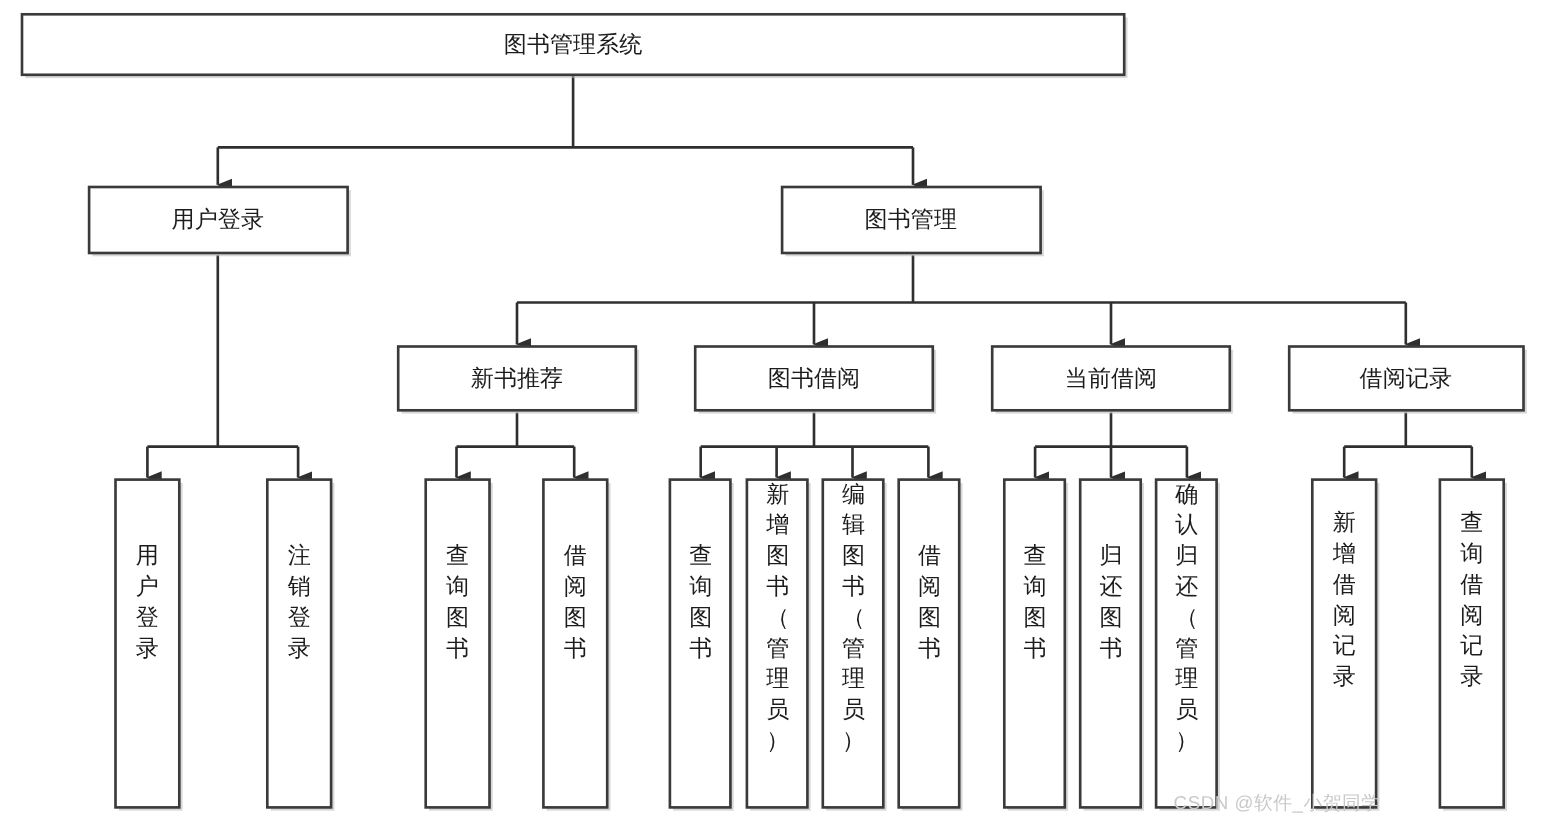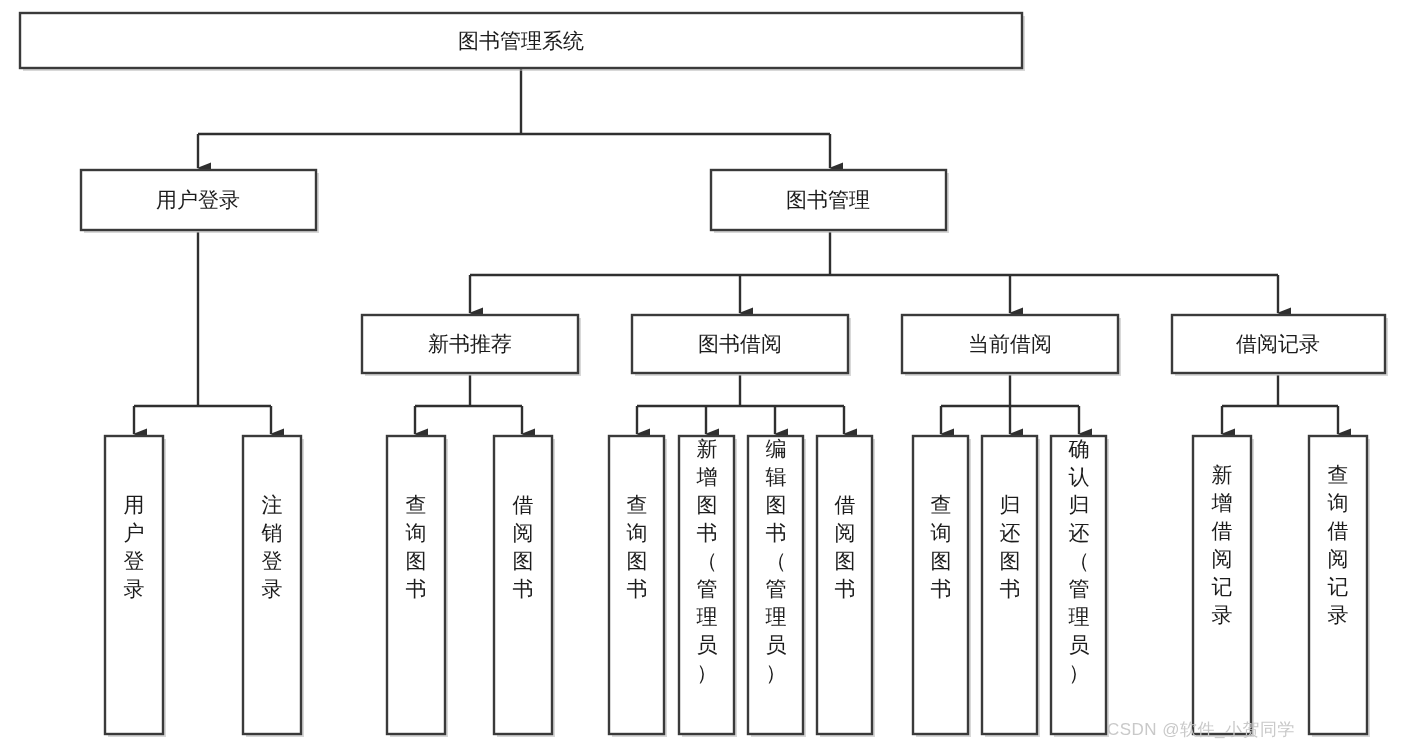--- a/index.html
+++ b/index.html
@@ -11,21 +11,20 @@
     width: 1405px;
     height: 747px;
     font-family: "Liberation Sans", "DejaVu Sans", sans-serif;
     overflow: hidden;
     position: relative;
   }
   #diagram-root {
     position: relative;
     width: 1265px;
     height: 747px;
-    padding-left: 40px;
   }
   svg.diagram-canvas {
     position: absolute;
     left: 0;
     top: 0;
     width: 1405px;
     height: 747px;
     display: block;
   }
   .node-box {

